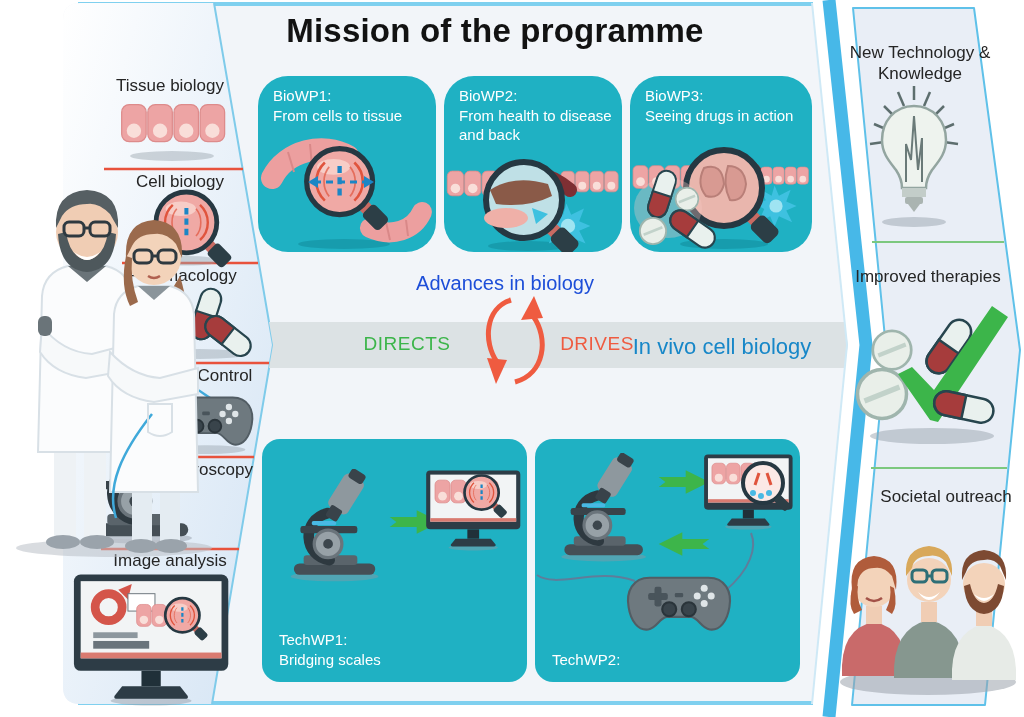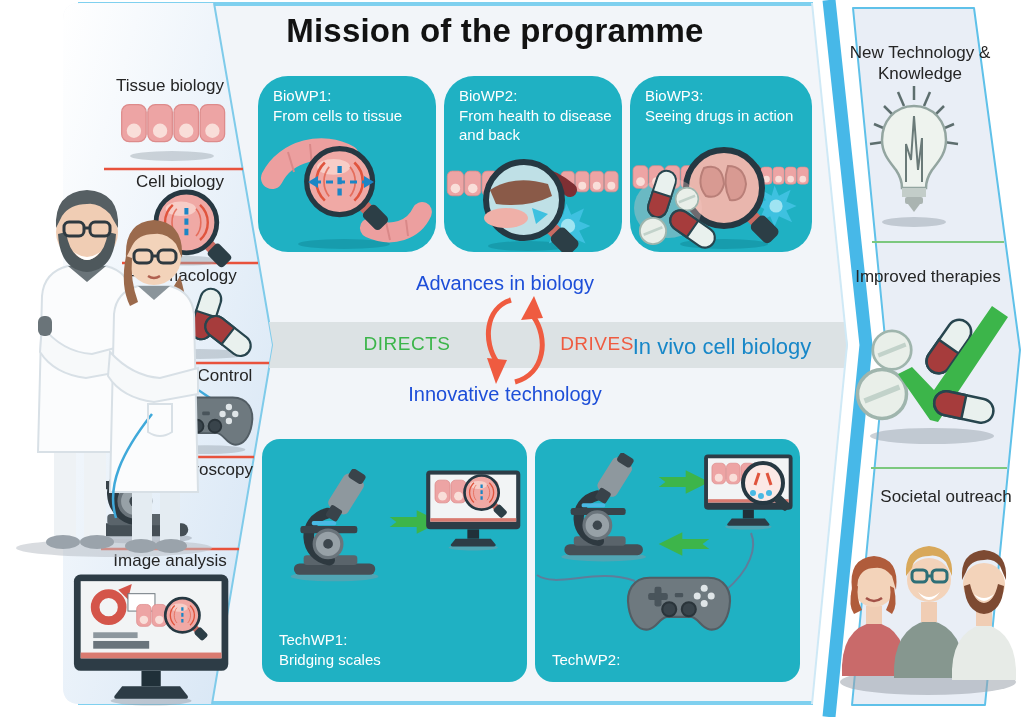--- a/index.html
+++ b/index.html
@@ -312,21 +312,20 @@
     <div class="txt">
       <div>BioWP3:</div>
       <div>Seeing drugs in action</div>
     </div>
   </div>
 
   <div class="abs cycle-top" style="left:330px;top:272px;width:350px;">Advances in biology</div>
   <div class="abs directs" style="left:352px;top:333px;width:110px;">DIRECTS</div>
   <div class="abs drives" style="left:542px;top:333px;width:110px;">DRIVES</div>
   <div class="abs tagline" style="left:632px;top:334px;width:180px;">In vivo cell biology</div>
-  <div class="abs cycle-bottom" style="left:330px;top:383px;width:350px;">Innovative technology</div>
   <svg class="abs" style="left:455px;top:294px;" width="115" height="94" viewBox="0 0 115 94">
     <path d="M56,6 C30,14 28,48 42,68" stroke="#ef5b40" stroke-width="5" fill="none"></path>
     <polygon points="32,64 52,66 41,90" fill="#ef5b40"></polygon>
     <path d="M60,88 C90,80 94,44 78,22" stroke="#ef5b40" stroke-width="5" fill="none"></path>
     <polygon points="66,26 88,24 79,2" fill="#ef5b40"></polygon>
   </svg>
 
   <div class="abs tech-card" style="left:262px;top:430px;width:265px;height:243px;">
     <svg class="abs" style="left:0;top:12px;" width="265" height="175" viewBox="0 0 265 175">
       <use href="#sym-microscope" x="14" y="18" width="122" height="114"></use>

